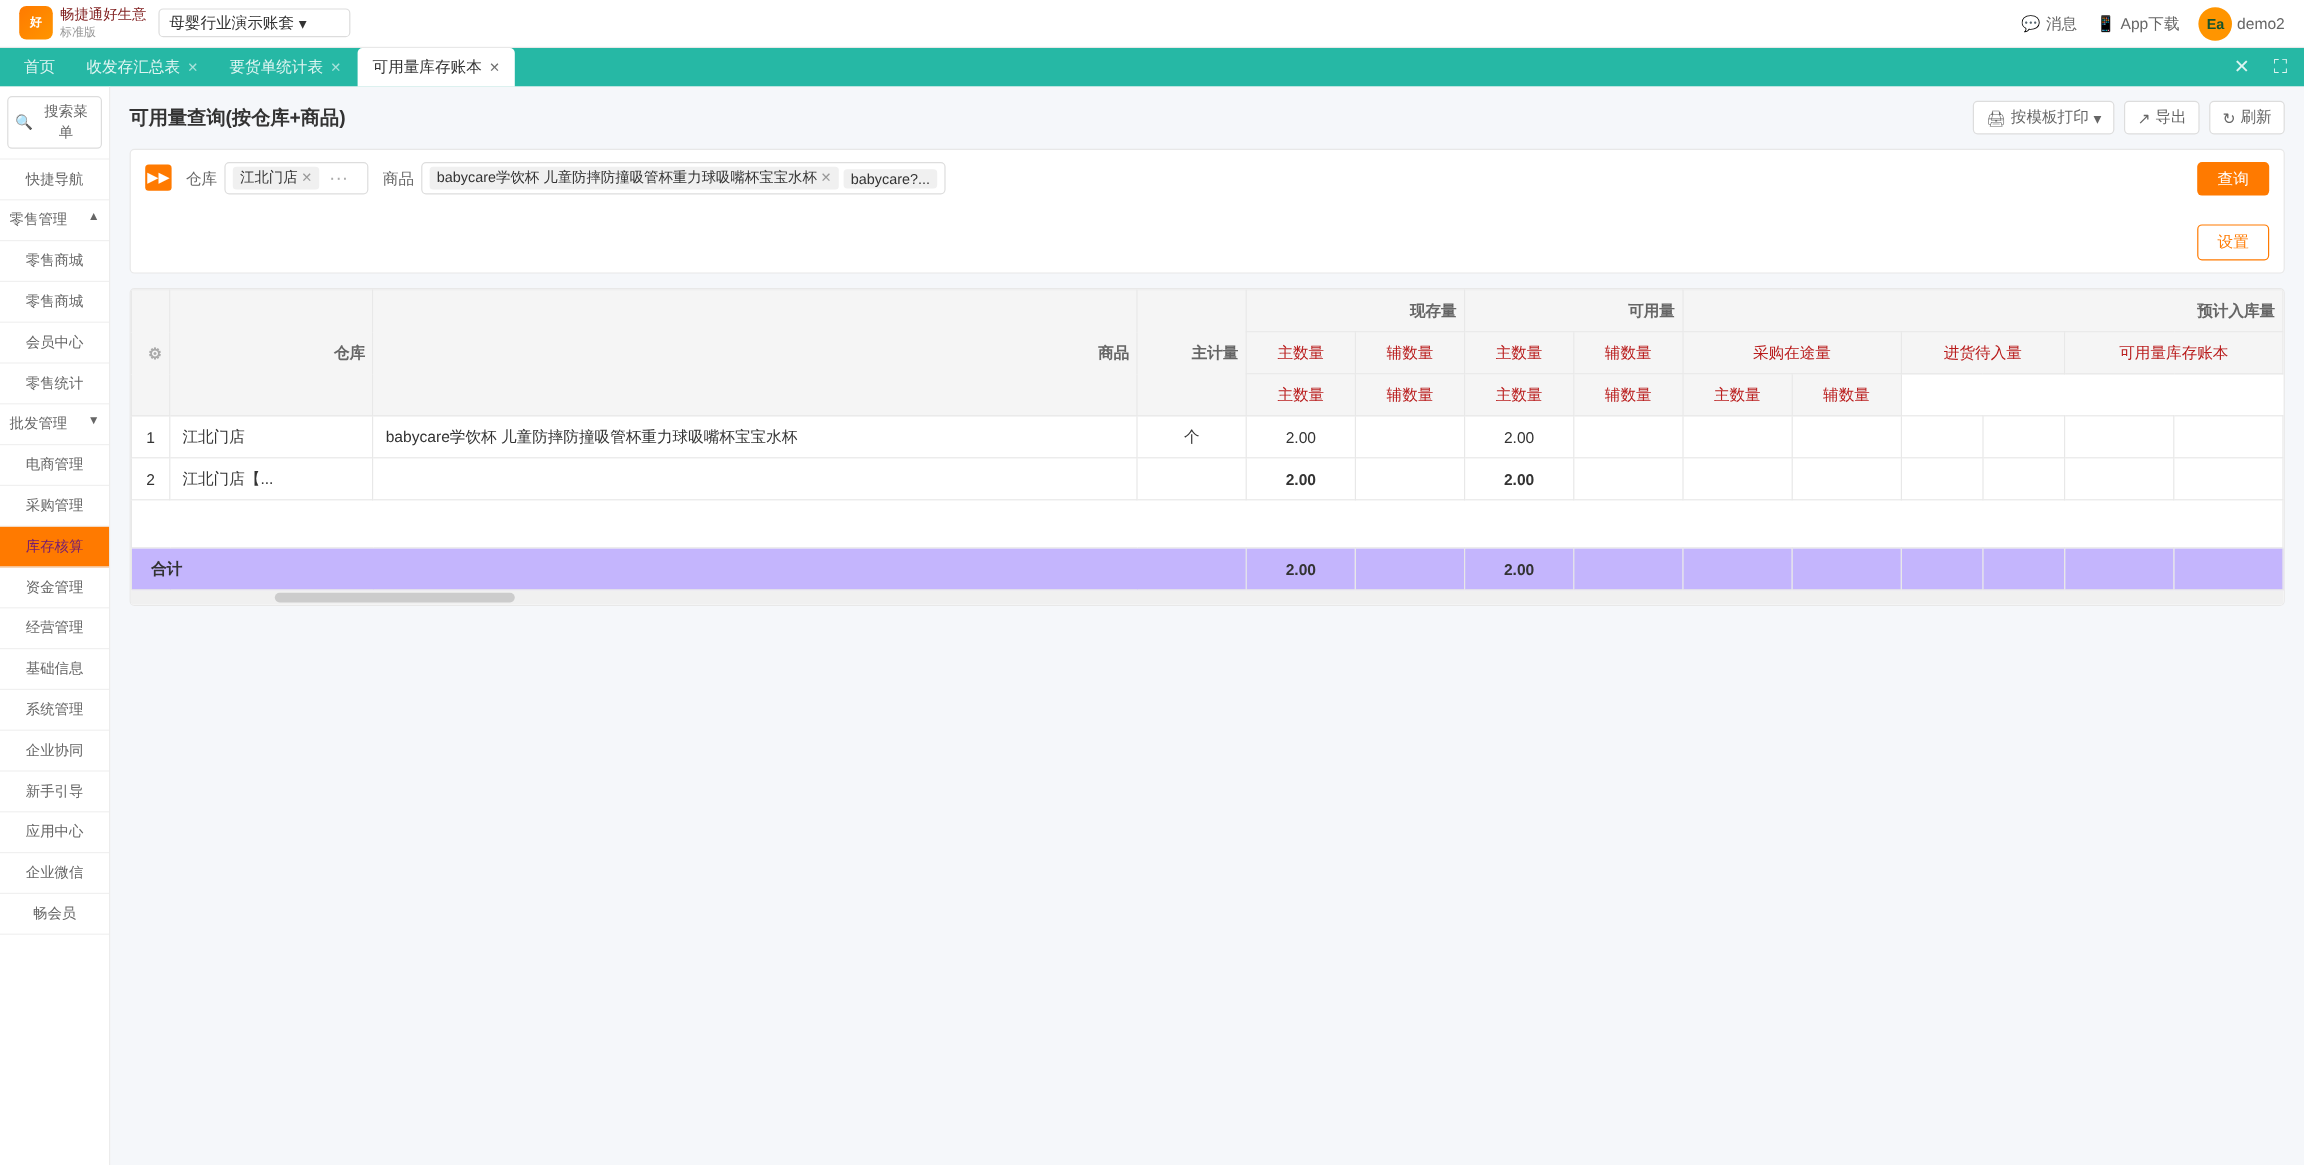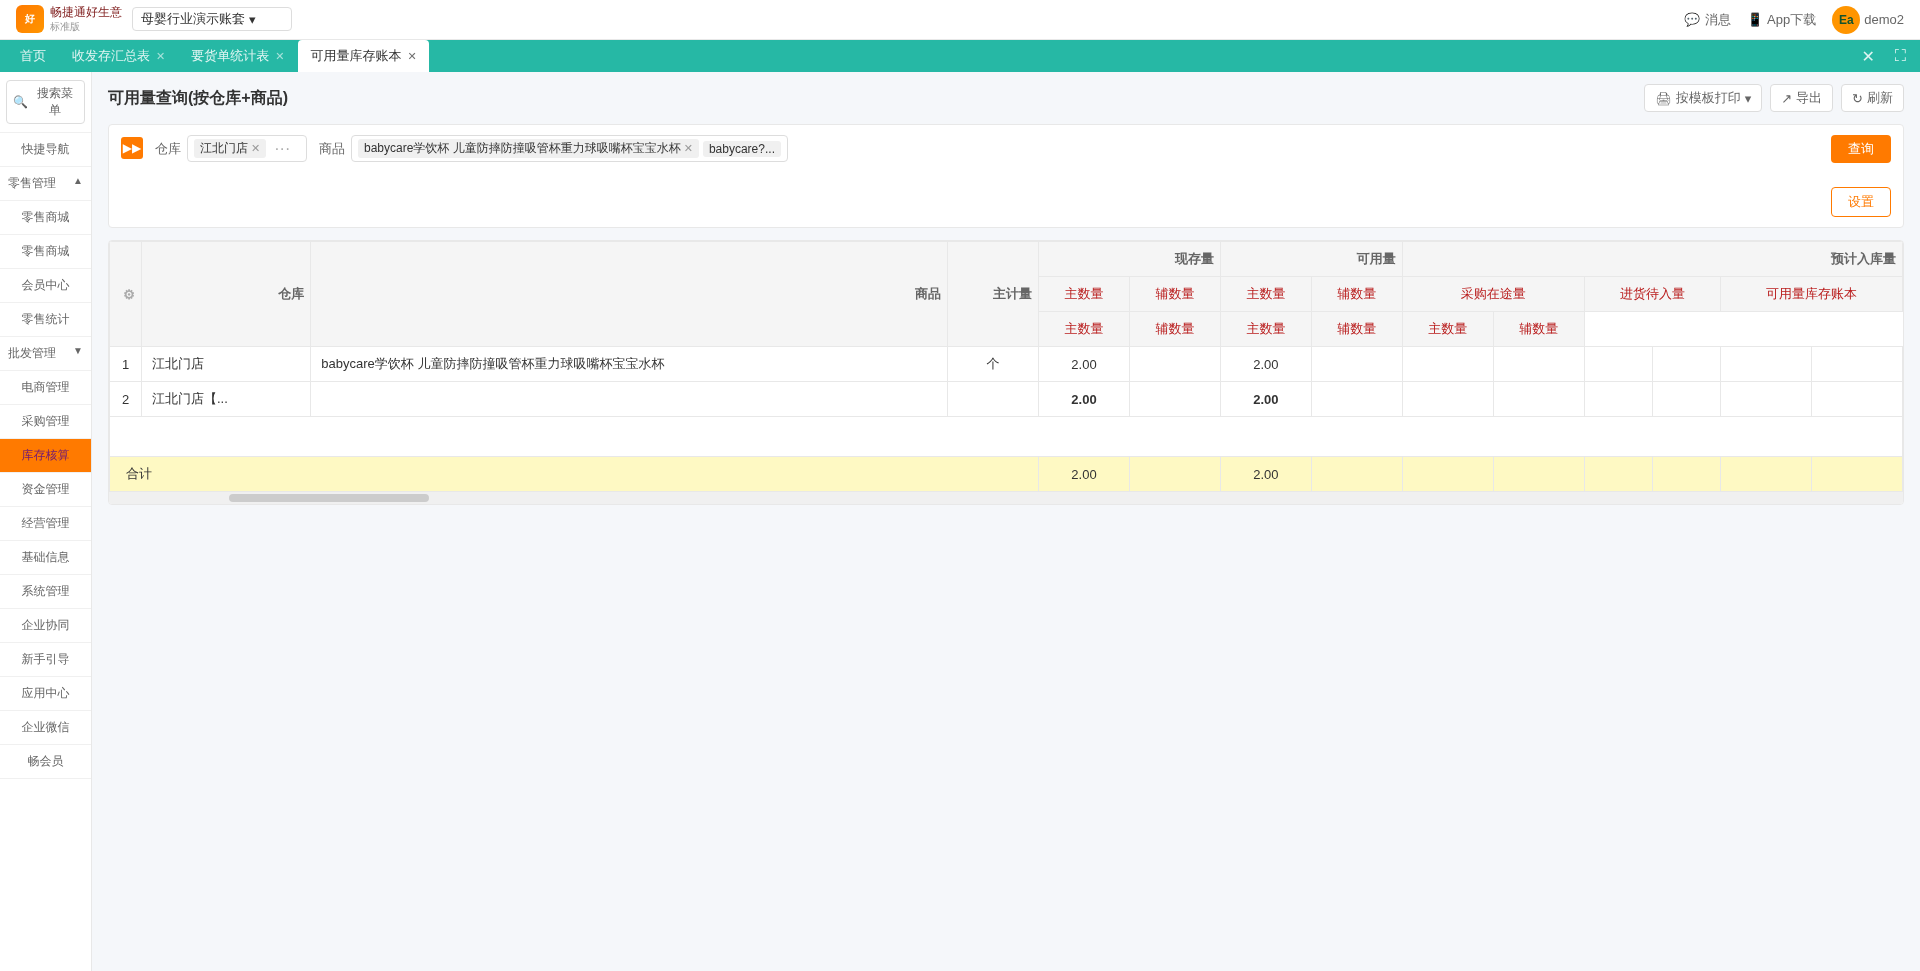--- a/index.html
+++ b/index.html
@@ -351,22 +351,22 @@
     .settings-th {
       width: 32px;
     }
     td {
       border: 1px solid #e8e8e8;
       padding: 8px 10px;
       text-align: center;
       color: #333;
     }
     .total-row td {
-      background: #fef9c3;
-      font-weight: 400;
+      background: #c4b5fd;
+      font-weight: 700;
       border: 1px solid #e8e8e8;
     }
     .settings-icon {
       color: #aaa;
       cursor: pointer;
     }
     .scrollbar-area {
       height: 12px;
       background: #f0f0f0;
       position: relative;

